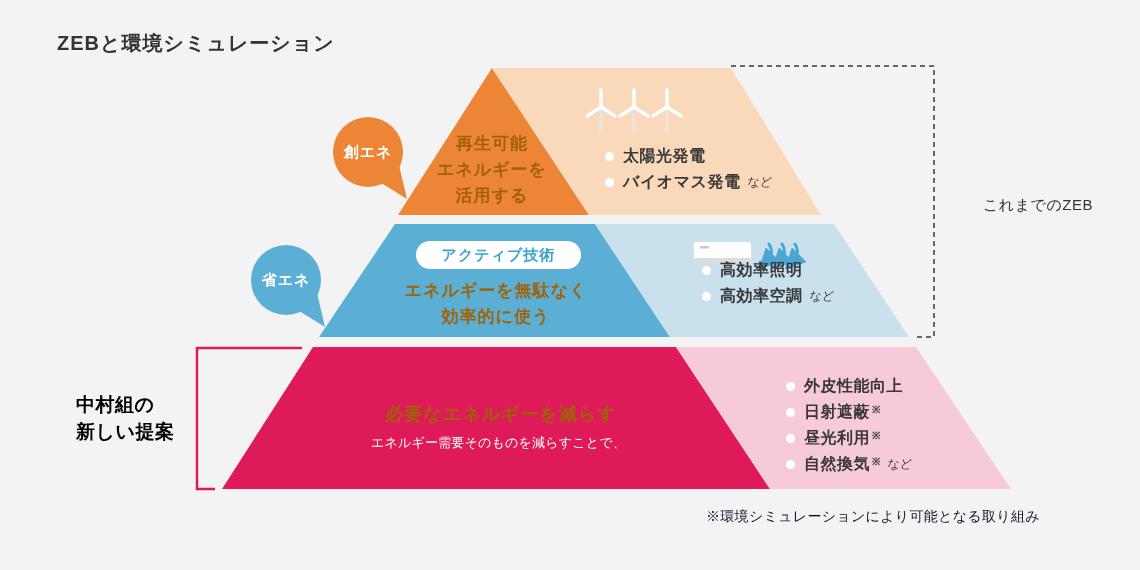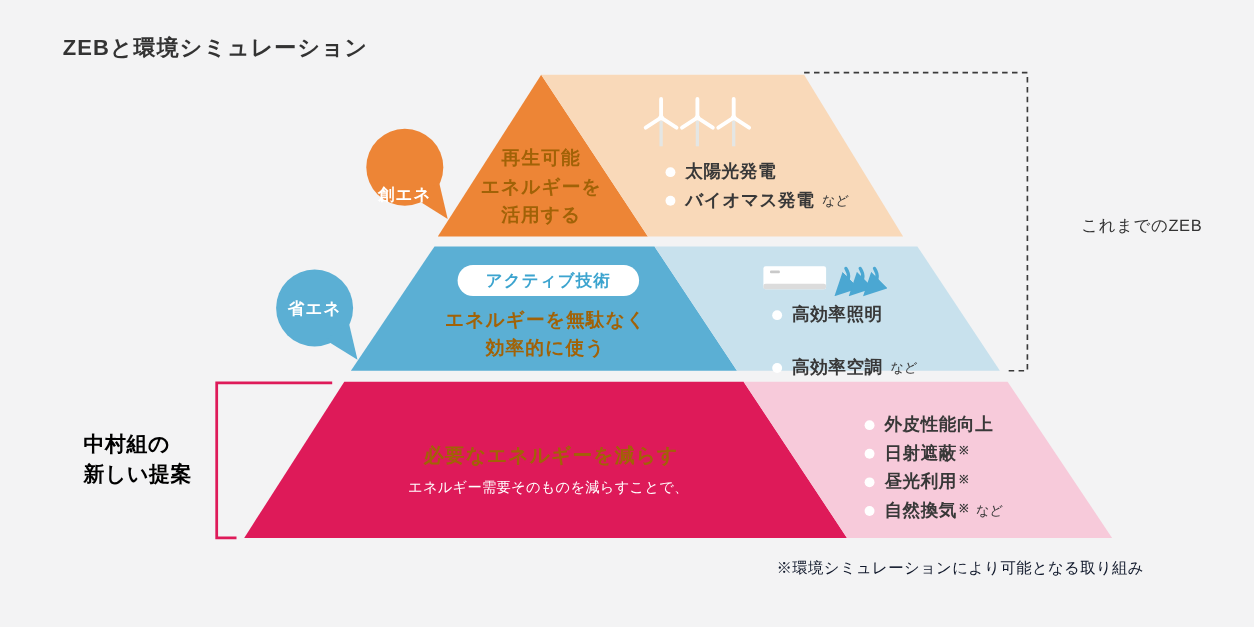--- a/index.html
+++ b/index.html
@@ -35,21 +35,21 @@
   }
   .pill-active{left:395px;top:241px;width:165px;height:28px;color:#3ca4cf;}
   .pill-passive{left:397px;top:366px;width:166px;height:28px;color:#de1a59;}
   .items{display:flex;flex-direction:column;}
   .item{display:flex;align-items:center;height:26px;text-align:right;}
   .dot{width:9px;height:9px;border-radius:50%;background:#fff;flex:none;margin-right:9px;}
   .lbl{font-size:16px;font-weight:600;color:#383838;letter-spacing:0.5px;}
   .sup{font-size:10px;color:#383838;align-self:flex-start;margin:3px 0 0 2px;font-weight:600;}
   .etc{font-size:12px;color:#3a3a3a;margin-left:7px;font-weight:500;}
   .items-1{left:584px;top:143px;}
-  .items-2{left:681px;top:273px;gap:22px;}
+  .items-2{left:681px;top:257px;}
   .items-3{left:765px;top:373px;}
   .label-prev{left:962px;top:196px;font-size:15px;color:#333;letter-spacing:0.5px;}
   .label-proposal{
     left:55px;top:391px;width:125px;text-align:left;color:#000000;
     font-size:19px;font-weight:700;line-height:27px;letter-spacing:0.5px;
   }
   .label-proposal span{display:block;}
   .footnote{left:685px;top:508px;font-size:14px;color:#0f172a;letter-spacing:0.3px;}
 </style>
 </head>
@@ -121,21 +121,21 @@
       <rect x="673" y="258" width="57" height="5" rx="2" fill="#dcdcdc"></rect>
       <rect x="679" y="246" width="9" height="2.5" rx="1" fill="#c9c9c9"></rect>
     </g>
     <g stroke="#4ba7d2" stroke-width="3" fill="none" stroke-linecap="round">
       <path d="M748,244 c4,6 3,12 -3,18" marker-end="url(#ah)"></path>
       <path d="M761,244 c4,6 3,12 -3,18" marker-end="url(#ah)"></path>
       <path d="M774,244 c4,6 3,12 -3,18" marker-end="url(#ah)"></path>
     </g>
   </svg>
 
-  <div class="abs bubble-txt" style="left:312px;top:117px;align-items:flex-end;">
+  <div class="abs bubble-txt" style="left:312px;top:117px;">
     <span>創エネ</span>
   </div>
   <div class="abs bubble-txt" style="left:230px;top:245px;">
     <span>省エネ</span>
   </div>
 
   <div class="abs heading h1">
     <span>再生可能</span>
     <span>エネルギーを</span>
     <span>活用する</span>

